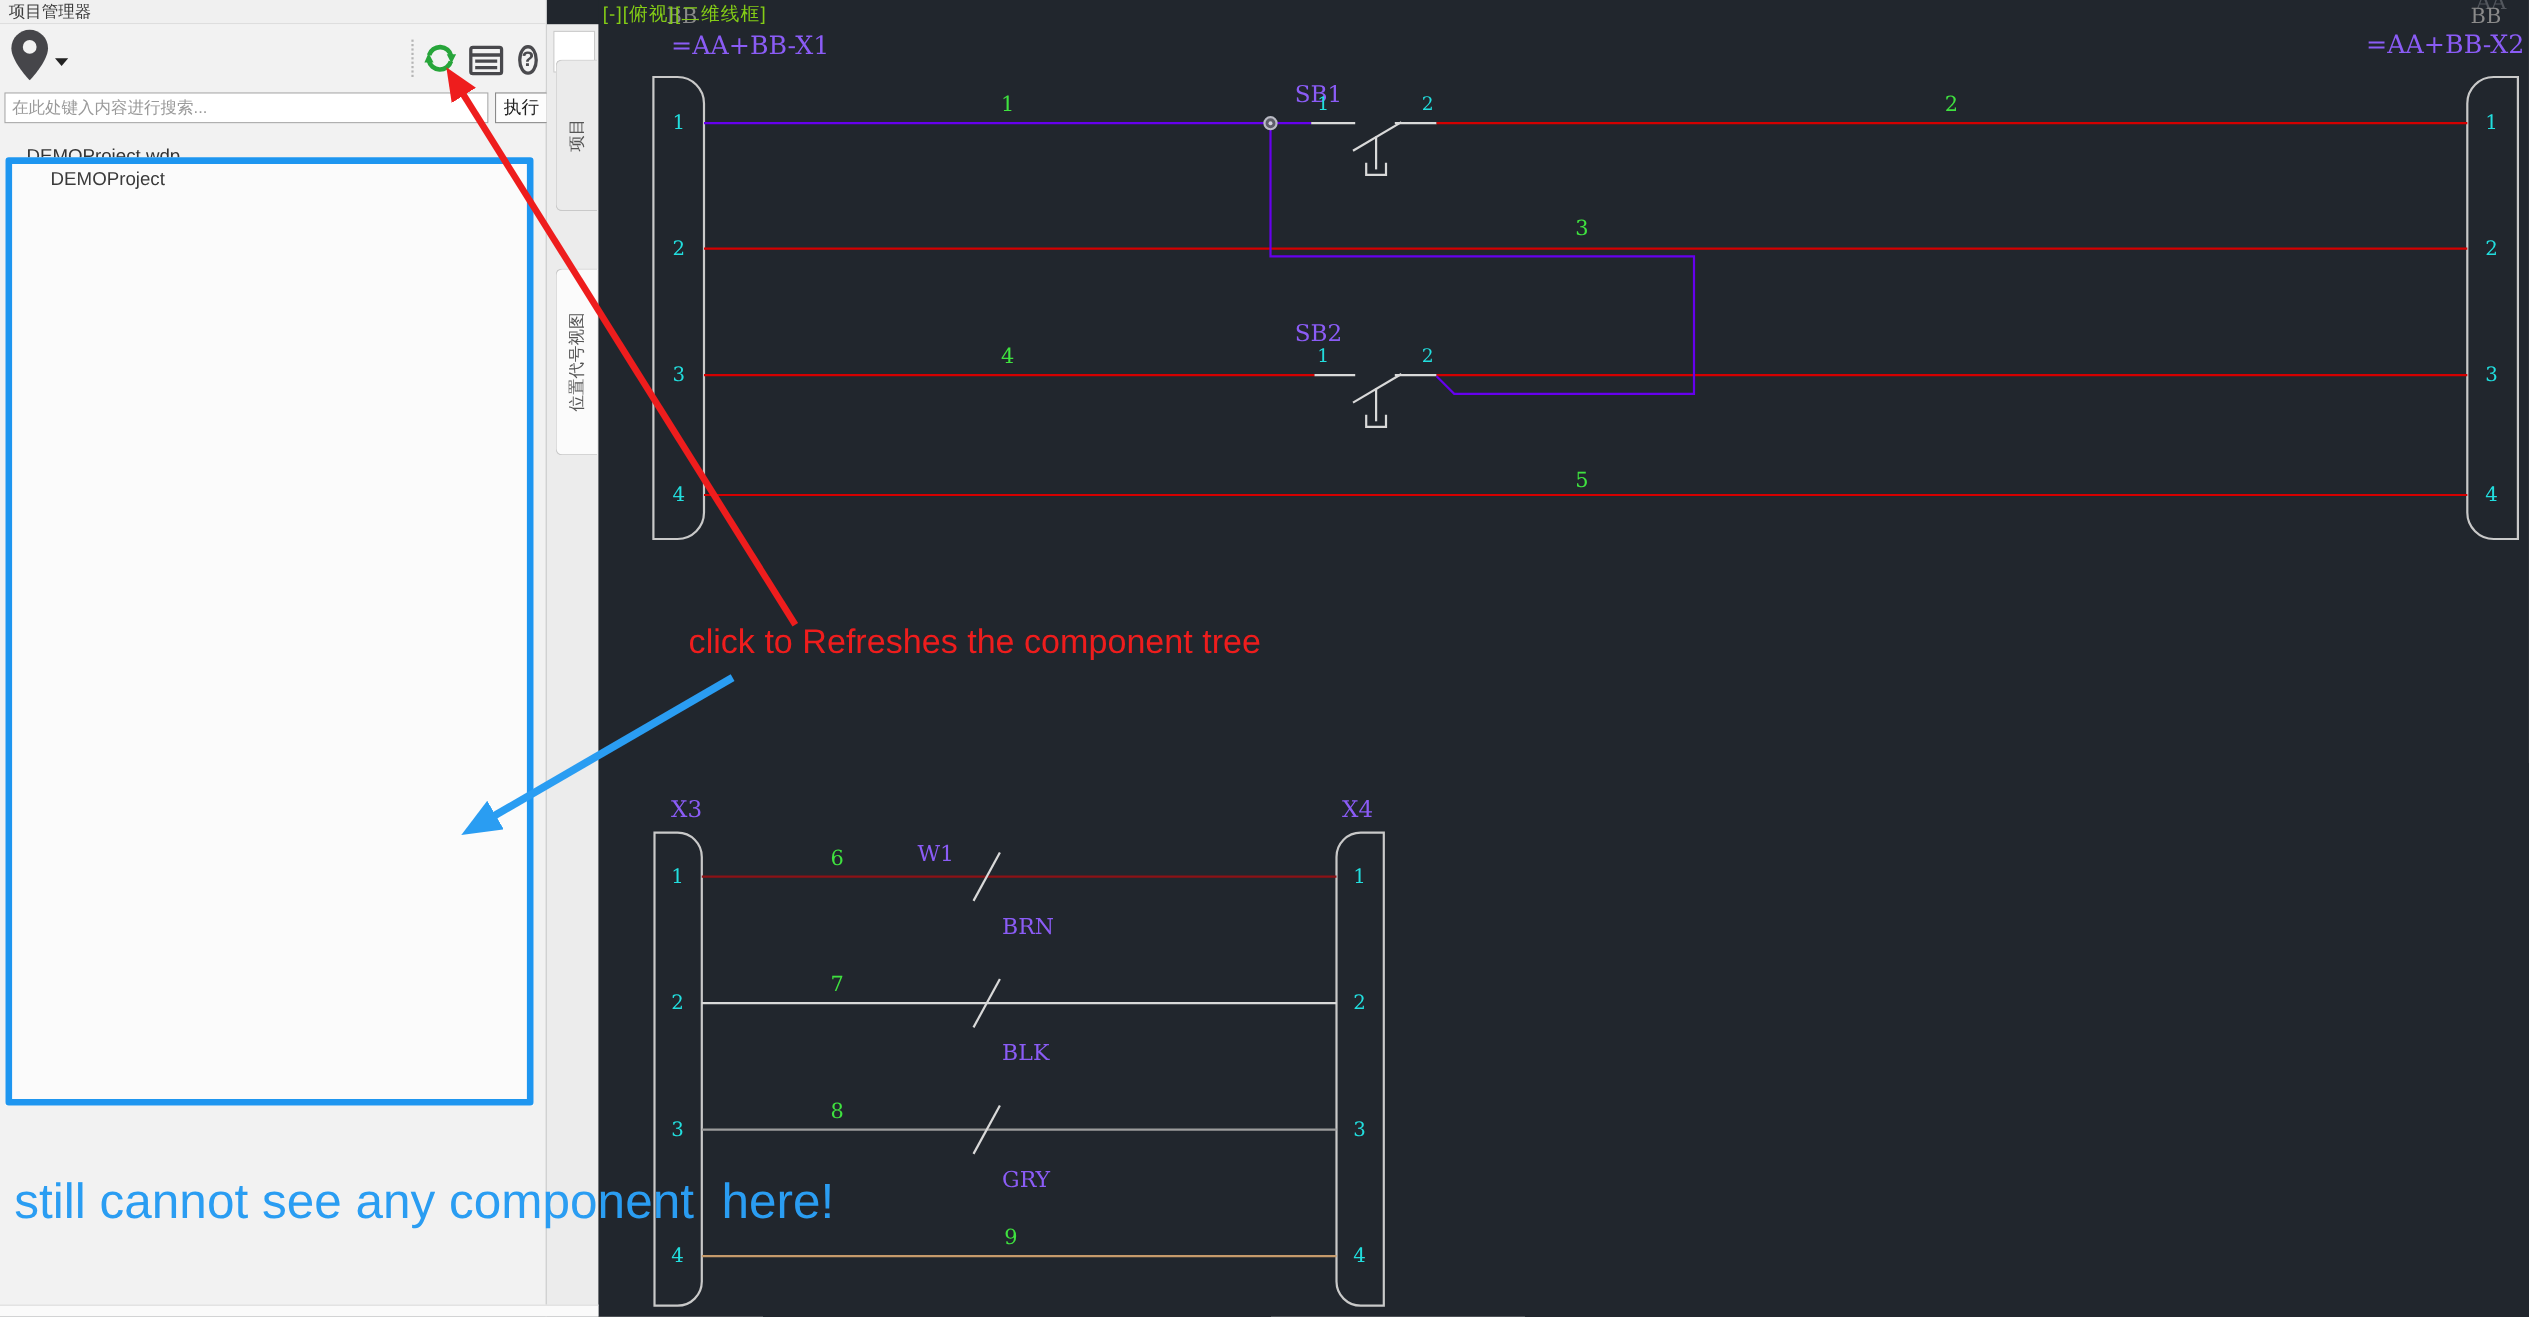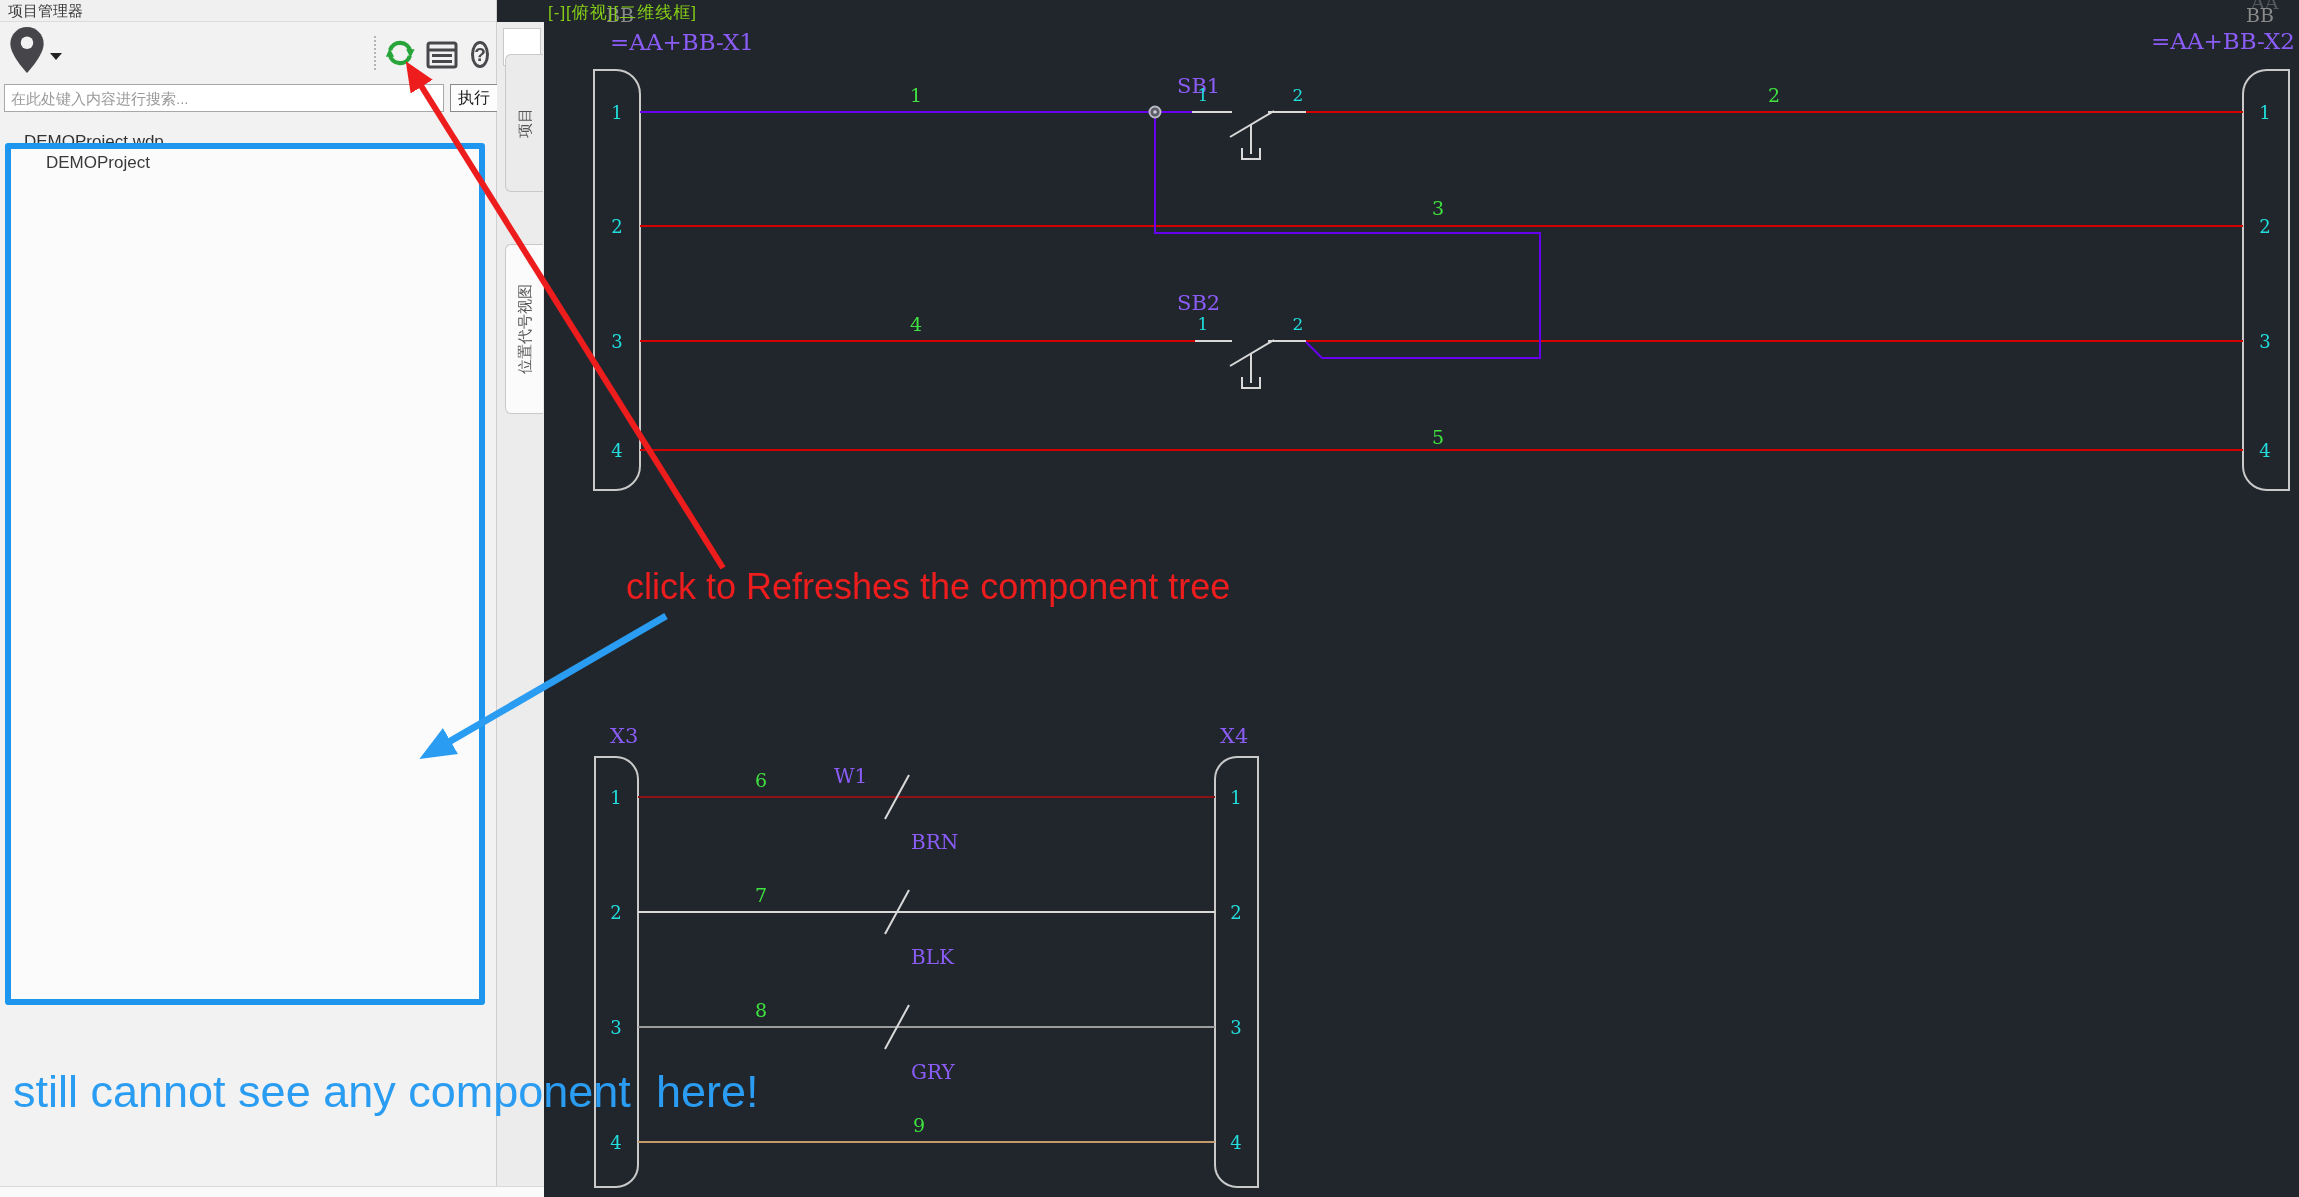--- a/index.html
+++ b/index.html
@@ -55,21 +55,21 @@
   .cyn{color:#22dede;}
   .grn{color:#3fe23f;}
   .gry{color:#8a8a8a;}
   .ctr{transform:translate(-50%,-50%);}
   .vp-label{position:absolute;left:548px;top:1px;font-size:17px;color:#84cc16;z-index:11;
             font-family:"Liberation Sans",sans-serif;letter-spacing:1px;}
   #schematic-svg{position:absolute;left:0;top:0;z-index:5;pointer-events:none;}
 
   
   #annot-svg{position:absolute;left:0;top:0;z-index:20;pointer-events:none;}
-  .red-note{position:absolute;left:626px;top:566px;font-size:36px;color:#ee1d1d;z-index:21;
+  .red-note{position:absolute;left:626px;top:566px;font-size:31px;color:#ee1d1d;z-index:21;
             white-space:pre;}
   .blue-note{position:absolute;left:13px;top:1066px;font-size:45px;color:#2a9df2;z-index:21;
              white-space:pre;}
 </style>
 </head>
 <body>
 
 <div id="app">
 
   <div id="canvas"></div>

